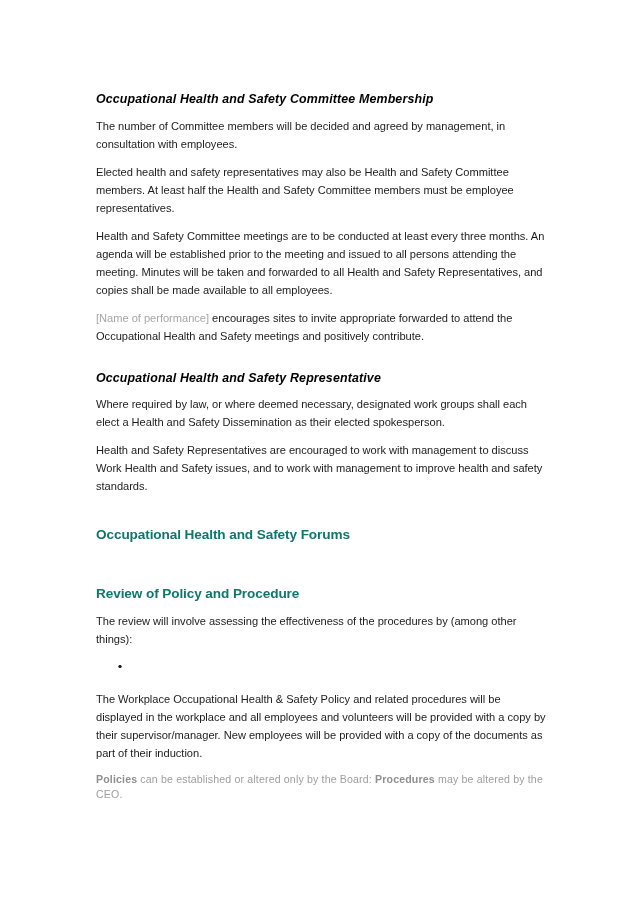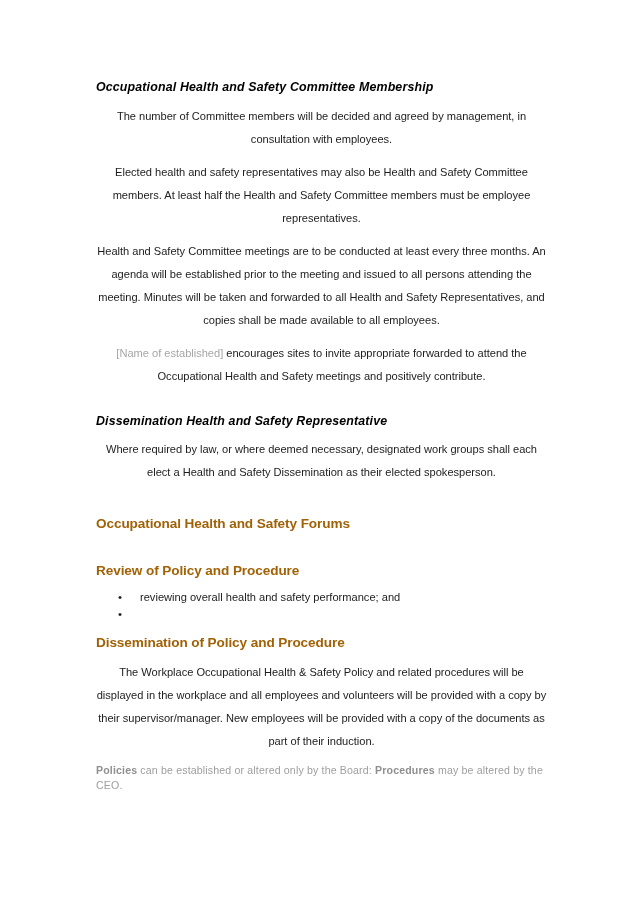--- a/index.html
+++ b/index.html
@@ -33,41 +33,41 @@
     font-style: italic;
     color: #000000;
     margin: 0 0 9px 0;
     line-height: 1.25;
     letter-spacing: 0.15px;
   }
   h2.heading-plain {
     font-size: 13.6px;
     font-weight: bold;
     font-style: normal;
-    color: #a16207;
+    color: #0f766e;
     margin: 0 0 9px 0;
     line-height: 1.25;
     letter-spacing: -0.1px;
   }
 
   
   .sec {
-    margin-top: 0;
+    margin-top: 12px;
   }
   .sec.gap-sm { margin-top: 26px; }
-  .sec.gap-md { margin-top: 30px; }
+  .sec.gap-md { margin-top: 42px; }
   .sec.gap-lg { margin-top: 32px; }
 
   
   p.para {
     font-size: 11.1px;
-    line-height: 23px;
+    line-height: 18px;
     color: #1c1c1c;
     margin: 0 0 10px 0;
-    text-align: center;
+    text-align: left;
     letter-spacing: -0.02px;
   }
   p.para:last-child { margin-bottom: 0; }
 
   .placeholder {
     color: #a6a6a6;
   }
 
   
   ul.bullets {
@@ -109,40 +109,41 @@
 <body>
 
 <div class="page">
   <div class="doc-body">
 
     <section class="sec">
       <h2 class="heading-italic">Occupational Health and Safety Committee Membership</h2>
       <p class="para">The number of Committee members will be decided and agreed by management, in consultation with employees.</p>
       <p class="para">Elected health and safety representatives may also be Health and Safety Committee members.  At least half the Health and Safety Committee members must be employee representatives.</p>
       <p class="para">Health and Safety Committee meetings are to be conducted at least every three months.  An agenda will be established prior to the meeting and issued to all persons attending the meeting.  Minutes will be taken and forwarded to all Health and Safety Representatives, and copies shall be made available to all  employees.</p>
-      <p class="para"><span class="placeholder">[Name of established]</span><span> encourages sites to invite appropriate forwarded to attend the Occupational Health and Safety meetings and positively contribute.</span></p>
+      <p class="para"><span class="placeholder">[Name of performance]</span><span> encourages sites to invite appropriate forwarded to attend the Occupational Health and Safety meetings and positively contribute.</span></p>
     </section>
 
     <section class="sec gap-sm">
-      <h2 class="heading-italic">Dissemination Health and Safety Representative</h2>
+      <h2 class="heading-italic">Occupational Health and Safety Representative</h2>
       <p class="para">Where required by law, or where deemed necessary, designated work groups shall each elect a Health and Safety Dissemination as their elected spokesperson.</p>
+      <p class="para">Health and Safety Representatives are encouraged to work with management to discuss Work Health and Safety issues, and to work with management to improve health and safety standards.</p>
     </section>
 
     <section class="sec gap-lg">
       <h2 class="heading-plain">Occupational Health and Safety Forums</h2>
     </section>
 
     <section class="sec gap-md">
       <h2 class="heading-plain">Review of Policy and Procedure</h2>
+      <p class="para">The review will involve assessing the effectiveness of the procedures by (among other things):</p>
       <ul class="bullets">
-        <li><span class="bullet-dot">•</span><span>reviewing overall health and safety performance; and</span></li>
+        <li><span class="bullet-dot">•</span></li>
         <li><span class="bullet-dot">•</span></li>
       </ul>
     </section>
 
     <section class="sec gap-md">
-      <h2 class="heading-plain">Dissemination of Policy and Procedure</h2>
       <p class="para">The Workplace Occupational Health &amp; Safety Policy and related procedures will be displayed in the workplace and all employees and volunteers will be provided with a copy by their supervisor/manager. New employees will be provided with a copy of the documents as part of their induction.</p>
       <p class="policy-note"><b>Policies</b><span> can be established or altered only by the Board: </span><b>Procedures</b><span> may be altered by the CEO.</span></p>
     </section>
 
   </div>
 </div>
 
 </body></html>

